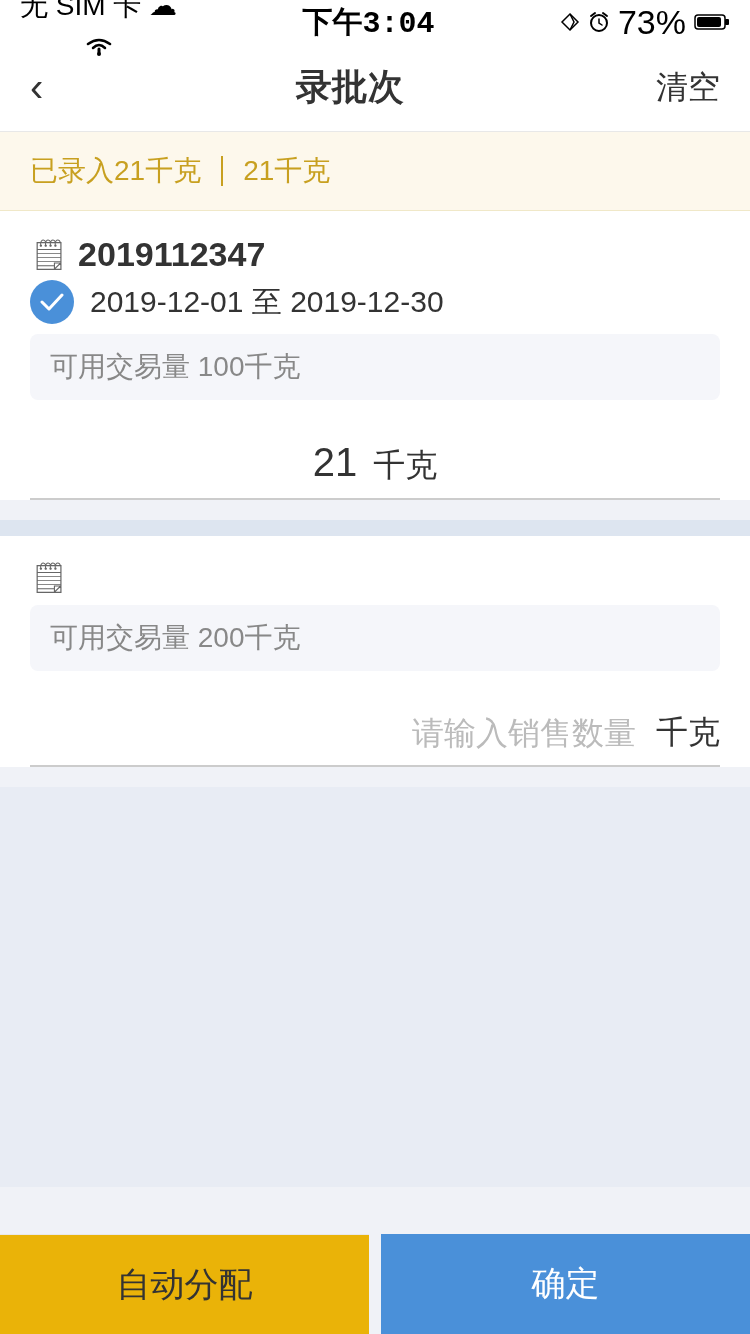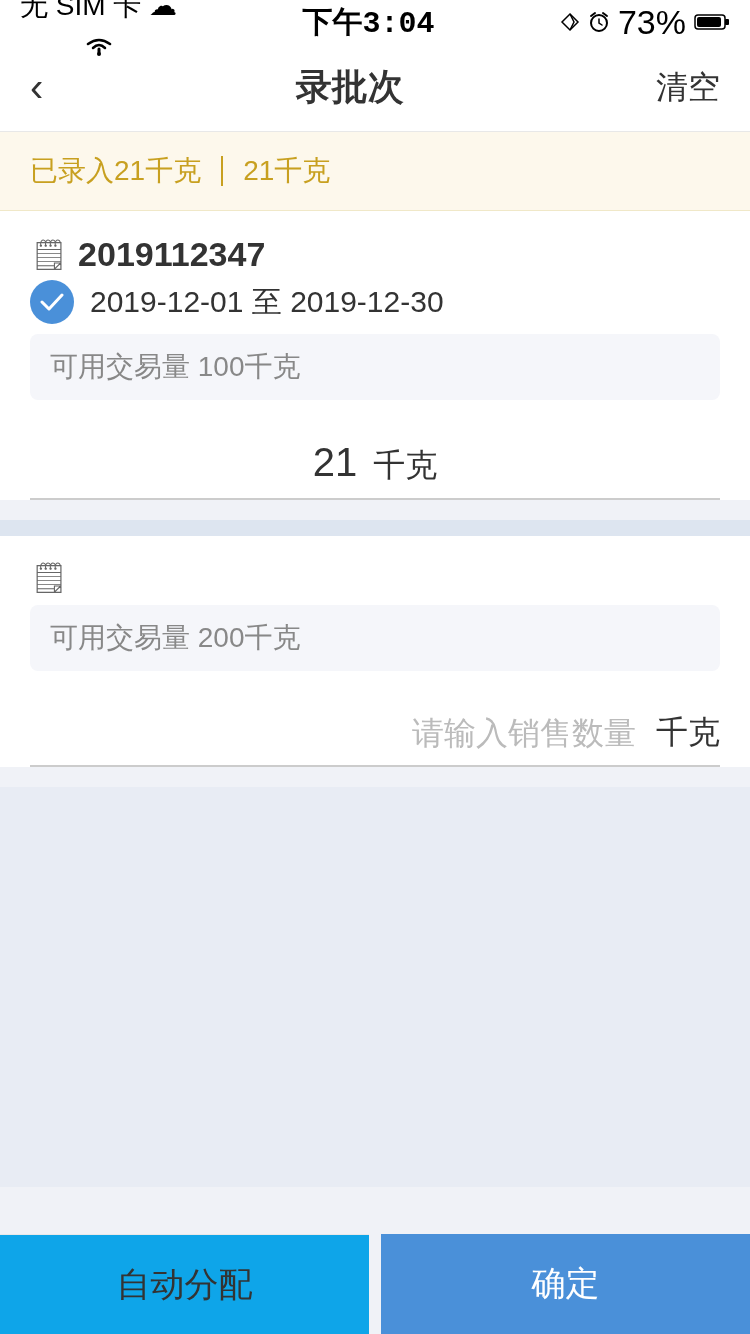--- a/index.html
+++ b/index.html
@@ -216,21 +216,21 @@
     
     .bottom-buttons {
       position: fixed;
       bottom: 0;
       width: 750px;
       display: flex;
       height: 100px;
     }
     .btn-auto {
       flex: 1;
-      background: #0ea5e9;
+      background: #eab308;
       border: none;
       font-size: 34px;
       color: #333;
       cursor: pointer;
       border-top: 1px solid #e8e8e8;
     }
     .btn-confirm {
       flex: 1;
       background: #4a90d9;
       border: none;

